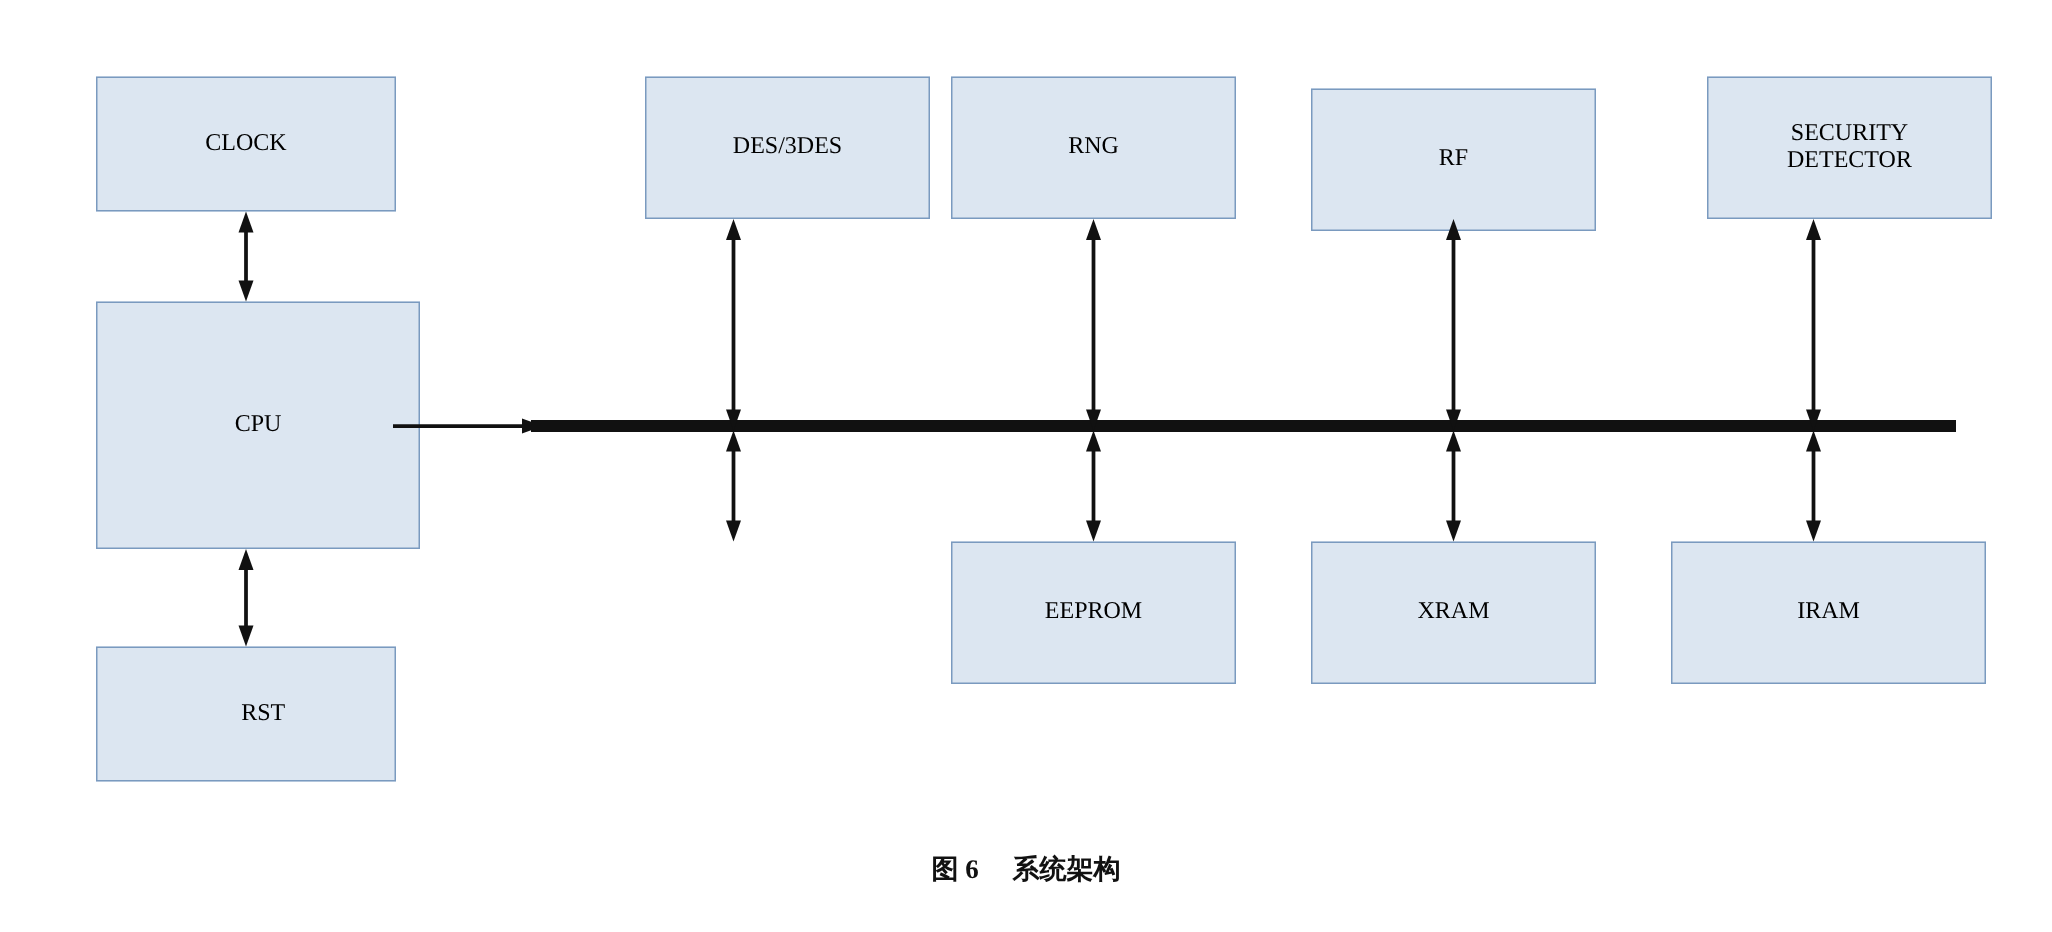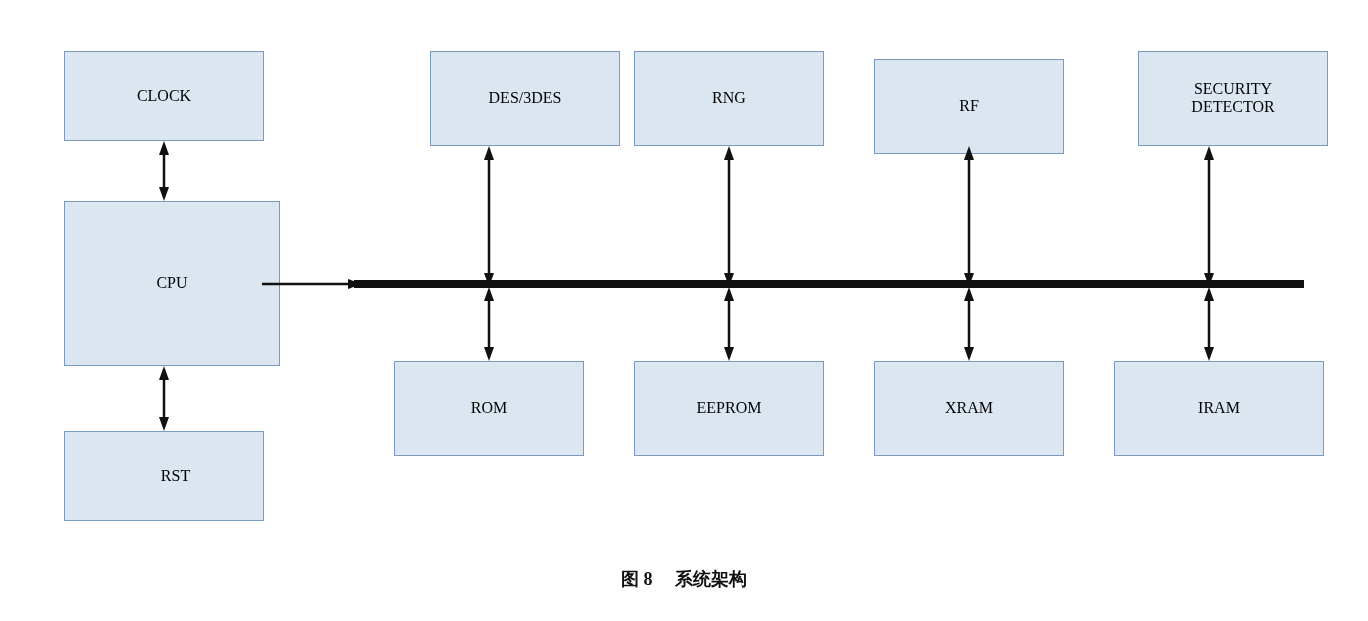--- a/index.html
+++ b/index.html
@@ -100,23 +100,20 @@
 
   <div class="block" style="left:840px; top:38px; width:190px; height:95px;">
     <span>RF</span>
   </div>
 
   <div class="block" style="left:1080px; top:30px; width:190px; height:95px;margin-left:24px;">
     <span style="white-space:pre-line;">SECURITY
 DETECTOR</span>
   </div>
 
-  <div class="block" style="left:360px; top:340px; width:190px; height:95px;">
-    <span>ROM</span>
-  </div>
 
   <div class="block" style="left:840px; top:340px; width:190px; height:95px;">
     <span>XRAM</span>
   </div>
 
   <div class="block" style="left:600px; top:340px; width:190px; height:95px;">
     <span>EEPROM</span>
   </div>
 
   <div class="block" style="left:1080px; top:340px; width:210px; height:95px;">
@@ -155,18 +152,18 @@
   <svg class="arrow-svg" style="left:1165px; top:125px; width:20px; height:215px;">
     <line x1="10" y1="8" x2="10" y2="133" stroke="#111" stroke-width="2.5"></line>
     <polygon points="10,0 5,14 15,14" fill="#111"></polygon>
     <polygon points="10,141 5,127 15,127" fill="#111"></polygon>
     <line x1="10" y1="149" x2="10" y2="207" stroke="#111" stroke-width="2.5"></line>
     <polygon points="10,141 5,155 15,155" fill="#111"></polygon>
     <polygon points="10,215 5,201 15,201" fill="#111"></polygon>
   </svg>
 
   <div class="caption" style="left:0; right:0; bottom:10px; text-align:center;">
-    <span>图 8</span>
+    <span>图 6</span>
     &nbsp;&nbsp;&nbsp;
     <span>系统架构</span>
   </div>
 
 </div>
 
 </body></html>

